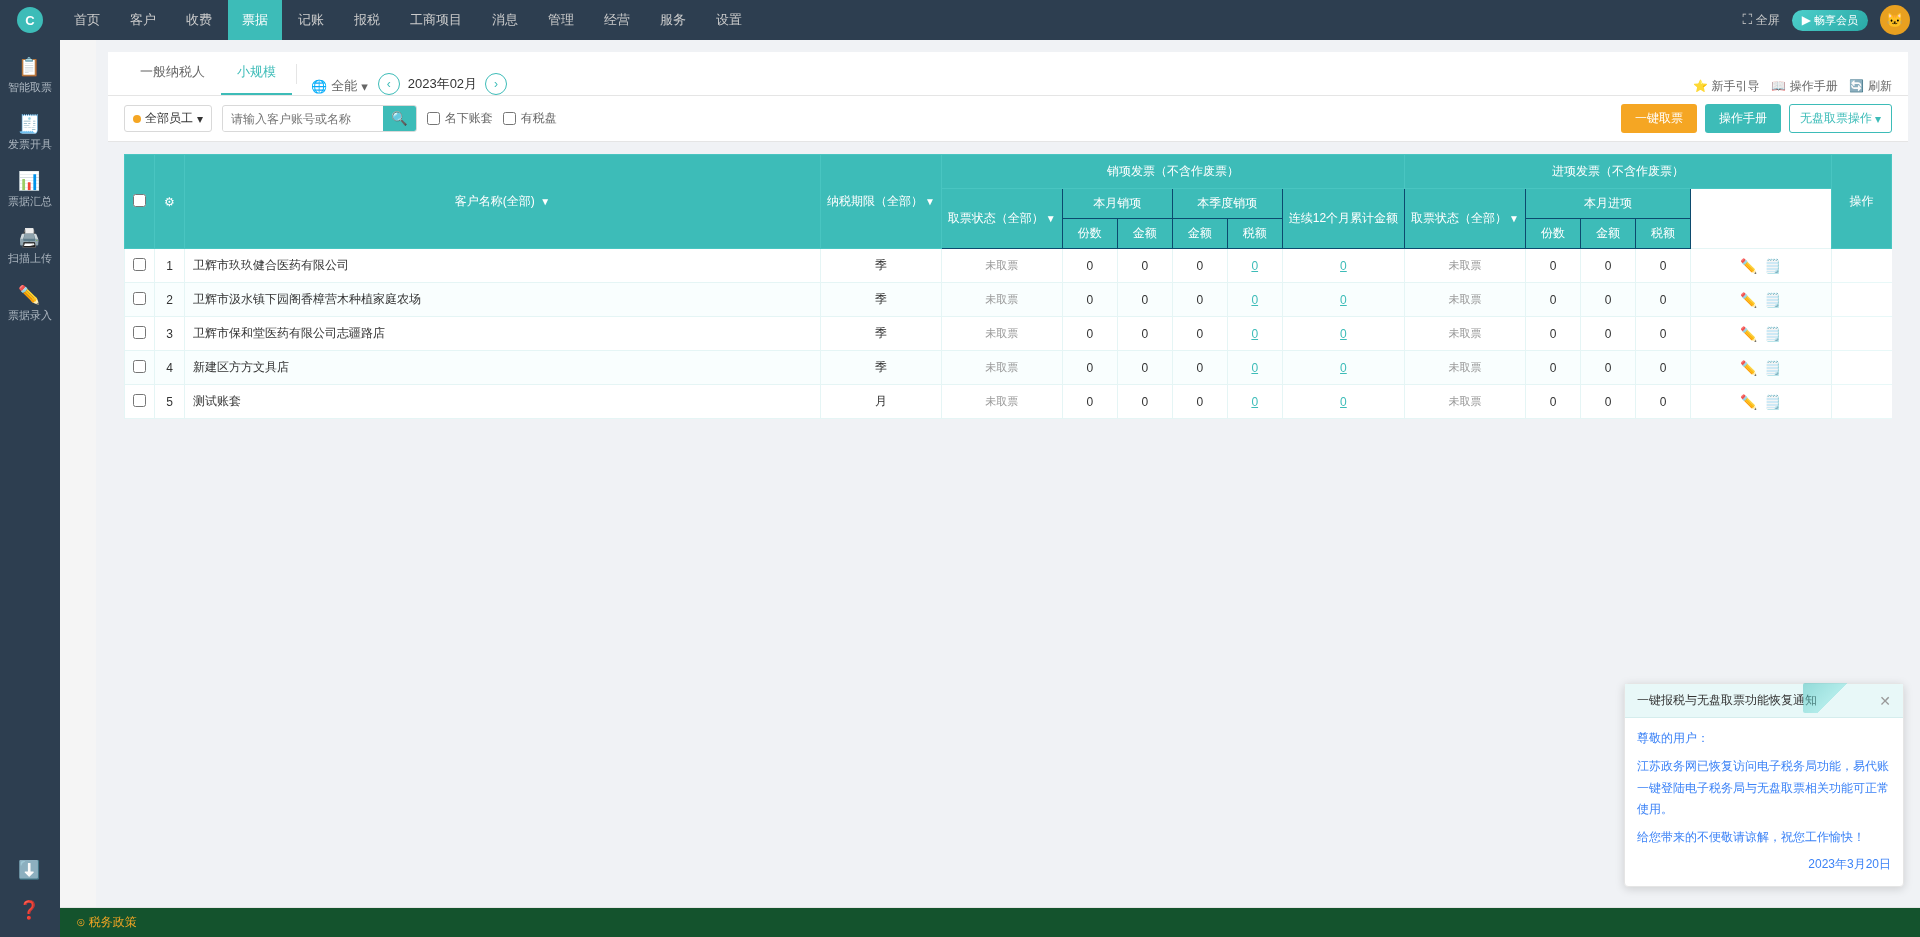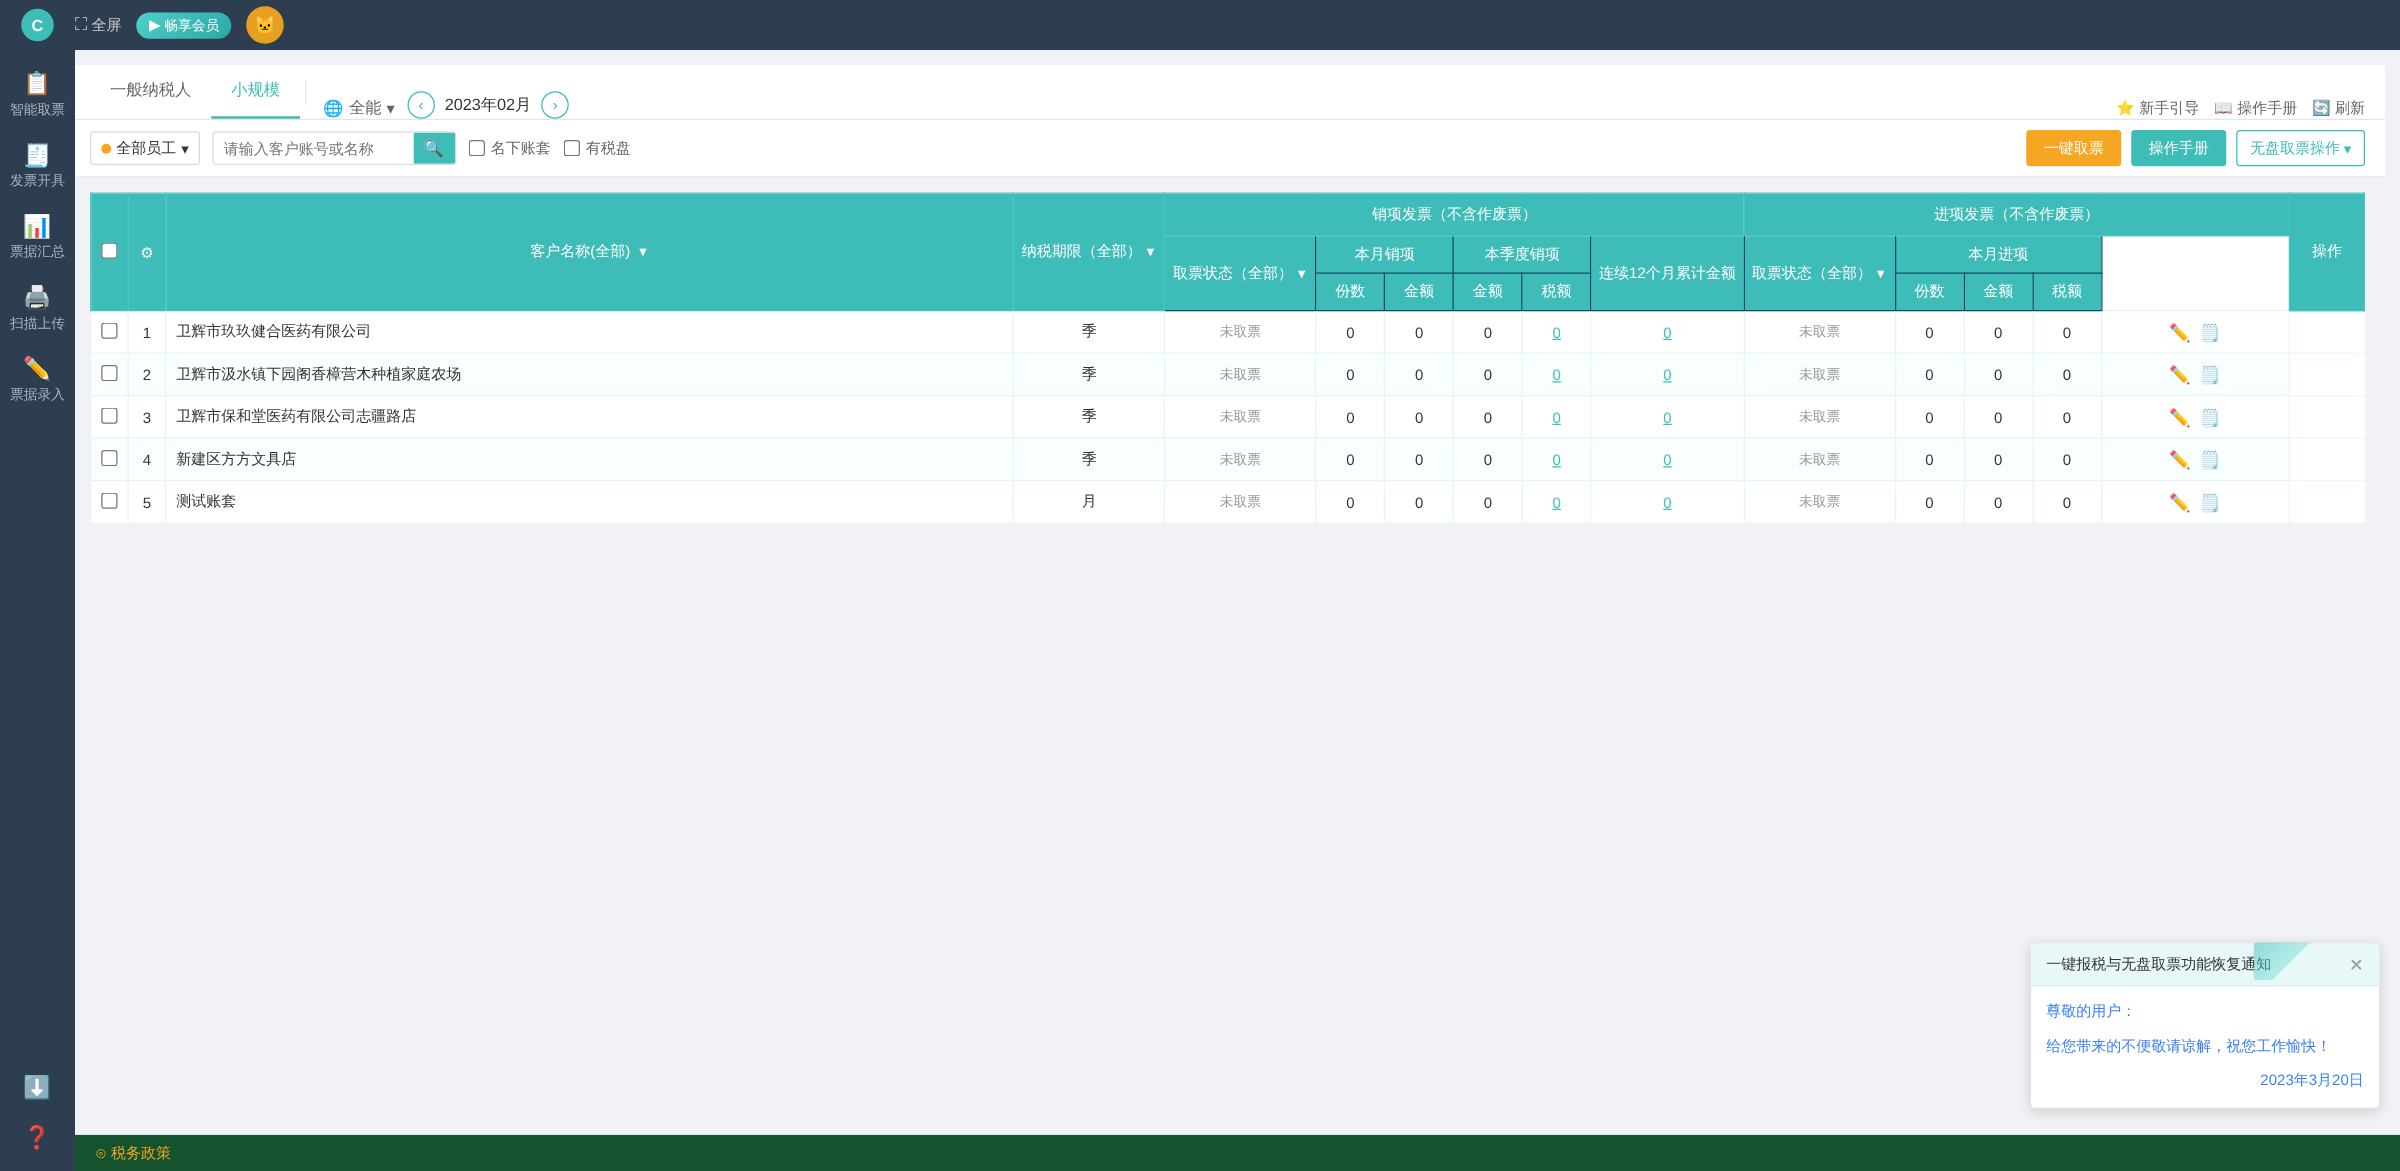--- a/index.html
+++ b/index.html
@@ -102,21 +102,21 @@
       display: flex;
       flex-direction: column;
       align-items: center;
       padding-bottom: 10px;
       gap: 6px;
     }
     .sidebar-bottom .sidebar-item { margin-bottom: 0; }
 
     
     .main-content {
-      margin-left: 44px;
+      margin-left: 96px;
       margin-top: 40px;
       padding: 12px;
       height: calc(100vh - 40px);
       overflow: auto;
       background: #f0f2f5;
     }
 
     
     .tab-header {
       background: #fff;
@@ -386,20 +386,34 @@
   </style>
 </head>
 <body>
 
 <div class="top-nav">
   <div class="logo">
     <svg viewBox="0 0 28 28" fill="none">
       <circle cx="14" cy="14" r="13" fill="#3dbcb8"></circle>
       <text x="14" y="19" text-anchor="middle" fill="#fff" font-size="13" font-weight="bold" font-family="Arial">C</text>
     </svg>
+  </div>
+  <div class="nav-items">
+    <div class="nav-item">首页</div>
+    <div class="nav-item">客户</div>
+    <div class="nav-item">收费</div>
+    <div class="nav-item active">票据</div>
+    <div class="nav-item">记账</div>
+    <div class="nav-item">报税</div>
+    <div class="nav-item">工商项目</div>
+    <div class="nav-item">消息</div>
+    <div class="nav-item">管理</div>
+    <div class="nav-item">经营</div>
+    <div class="nav-item">服务</div>
+    <div class="nav-item">设置</div>
   </div>
   <div class="nav-right">
     <span>
       <span style="font-size:14px;">⛶</span> <span>全屏</span>
     </span>
     <span class="vip-btn">
       <span style="font-size:12px;">▶</span> <span>畅享会员</span>
     </span>
     <div class="avatar">🐱</div>
   </div>
@@ -664,20 +678,21 @@
 </div>
 
 <div class="notification-panel">
   <div class="notif-corner"></div>
   <div class="notification-header">
     <span>一键报税与无盘取票功能恢复通知</span>
     <span class="notification-close">✕</span>
   </div>
   <div class="notification-body">
     <div>尊敬的用户：</div>
+    <div style="margin-top:6px;">江苏政务网已恢复访问电子税务局功能，易代账一键登陆电子税务局与无盘取票相关功能可正常使用。</div>
     <div style="margin-top:6px;">给您带来的不便敬请谅解，祝您工作愉快！</div>
     <div style="margin-top:6px;text-align:right;">2023年3月20日</div>
   </div>
 </div>
 
 <div class="bottom-bar">
   <span>⊙ 税务政策</span>
 </div>
 
 </body></html>

